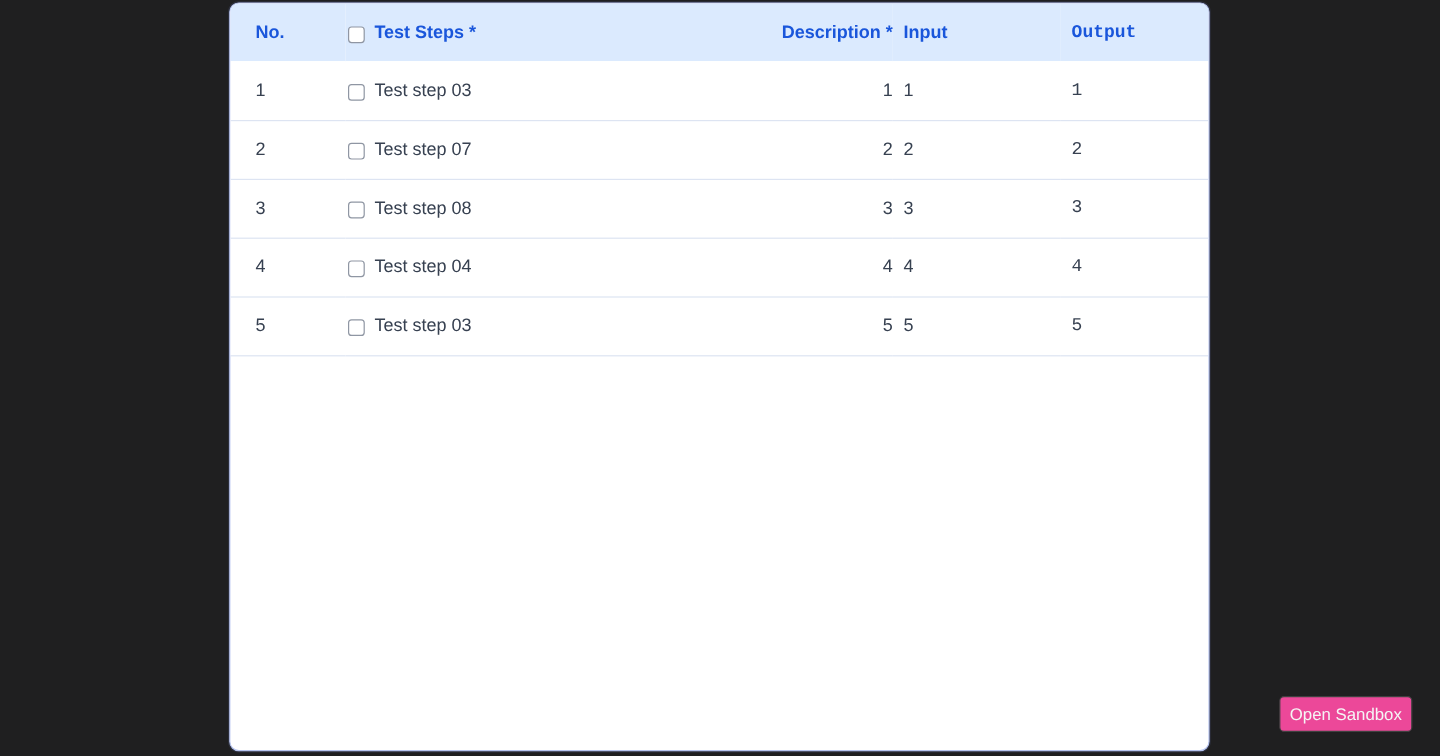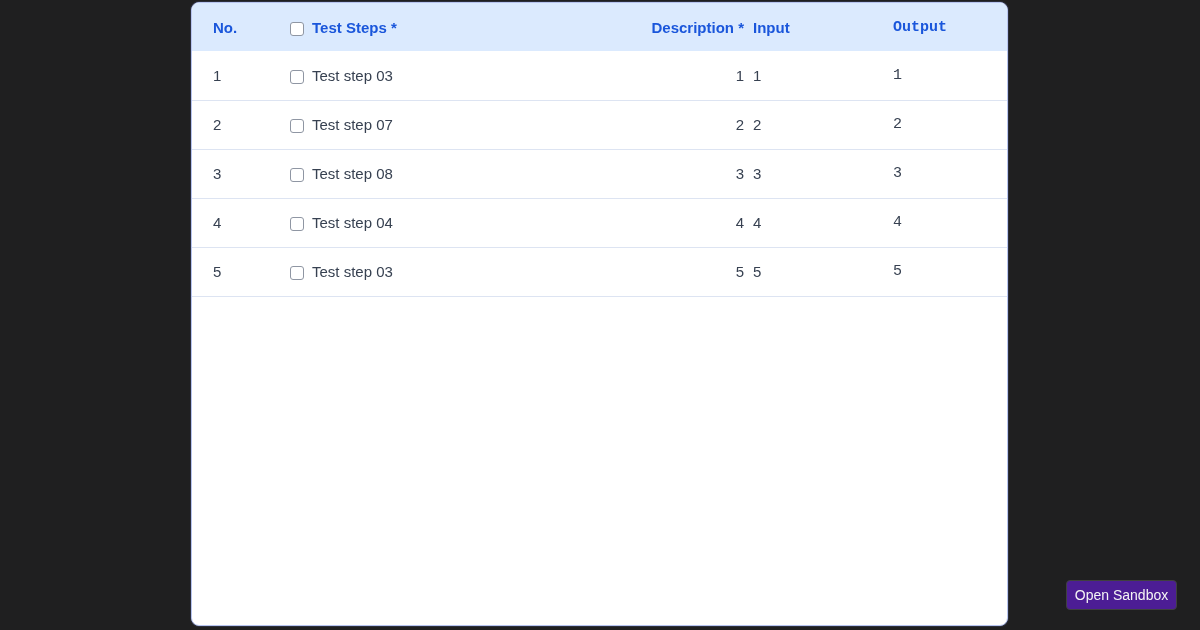--- a/index.html
+++ b/index.html
@@ -89,21 +89,21 @@
     flex: 0 0 auto;
     margin: 0;
   }
 
   .sandbox-btn {
     position: absolute;
     left: 1066px;
     top: 580px;
     width: 111px;
     height: 30px;
-    background: #4c1d95;
+    background: #ec4899;
     border: 1px solid #404040;
     border-radius: 4px;
     color: #f5f5f5;
     font-size: 14px;
     font-family: "Liberation Sans", "DejaVu Sans", sans-serif;
     display: flex;
     align-items: center;
     justify-content: center;
     cursor: pointer;
   }

